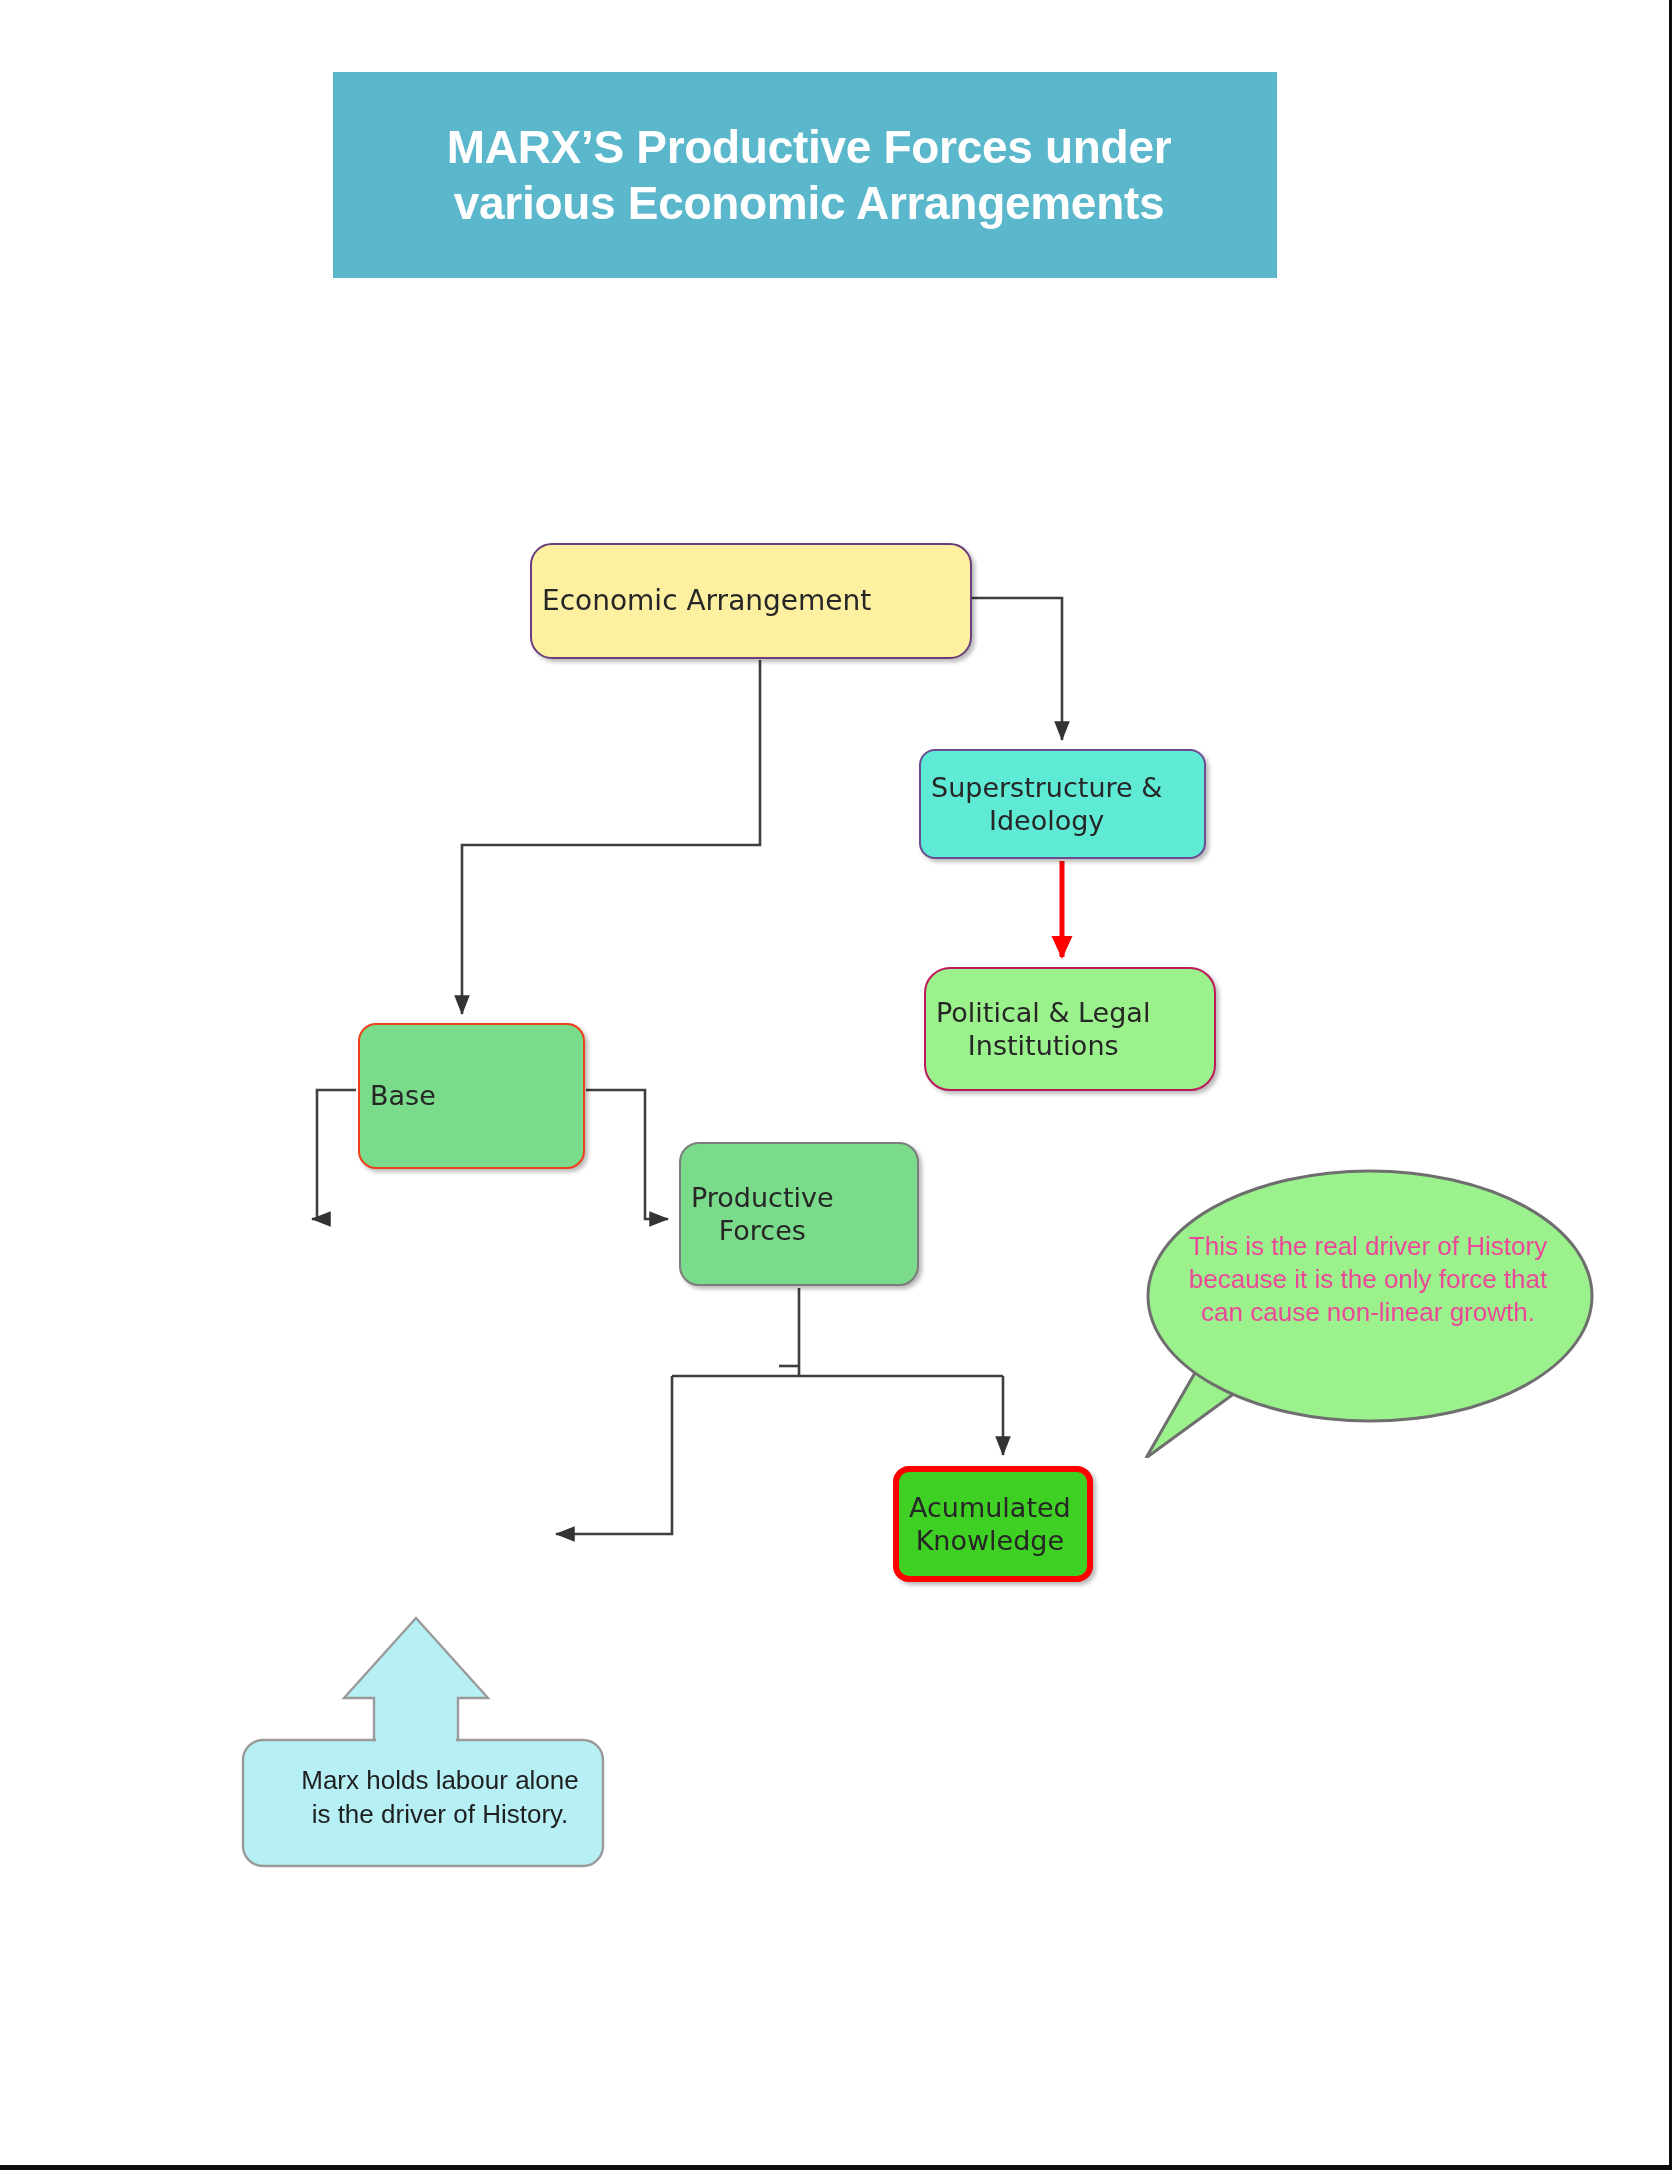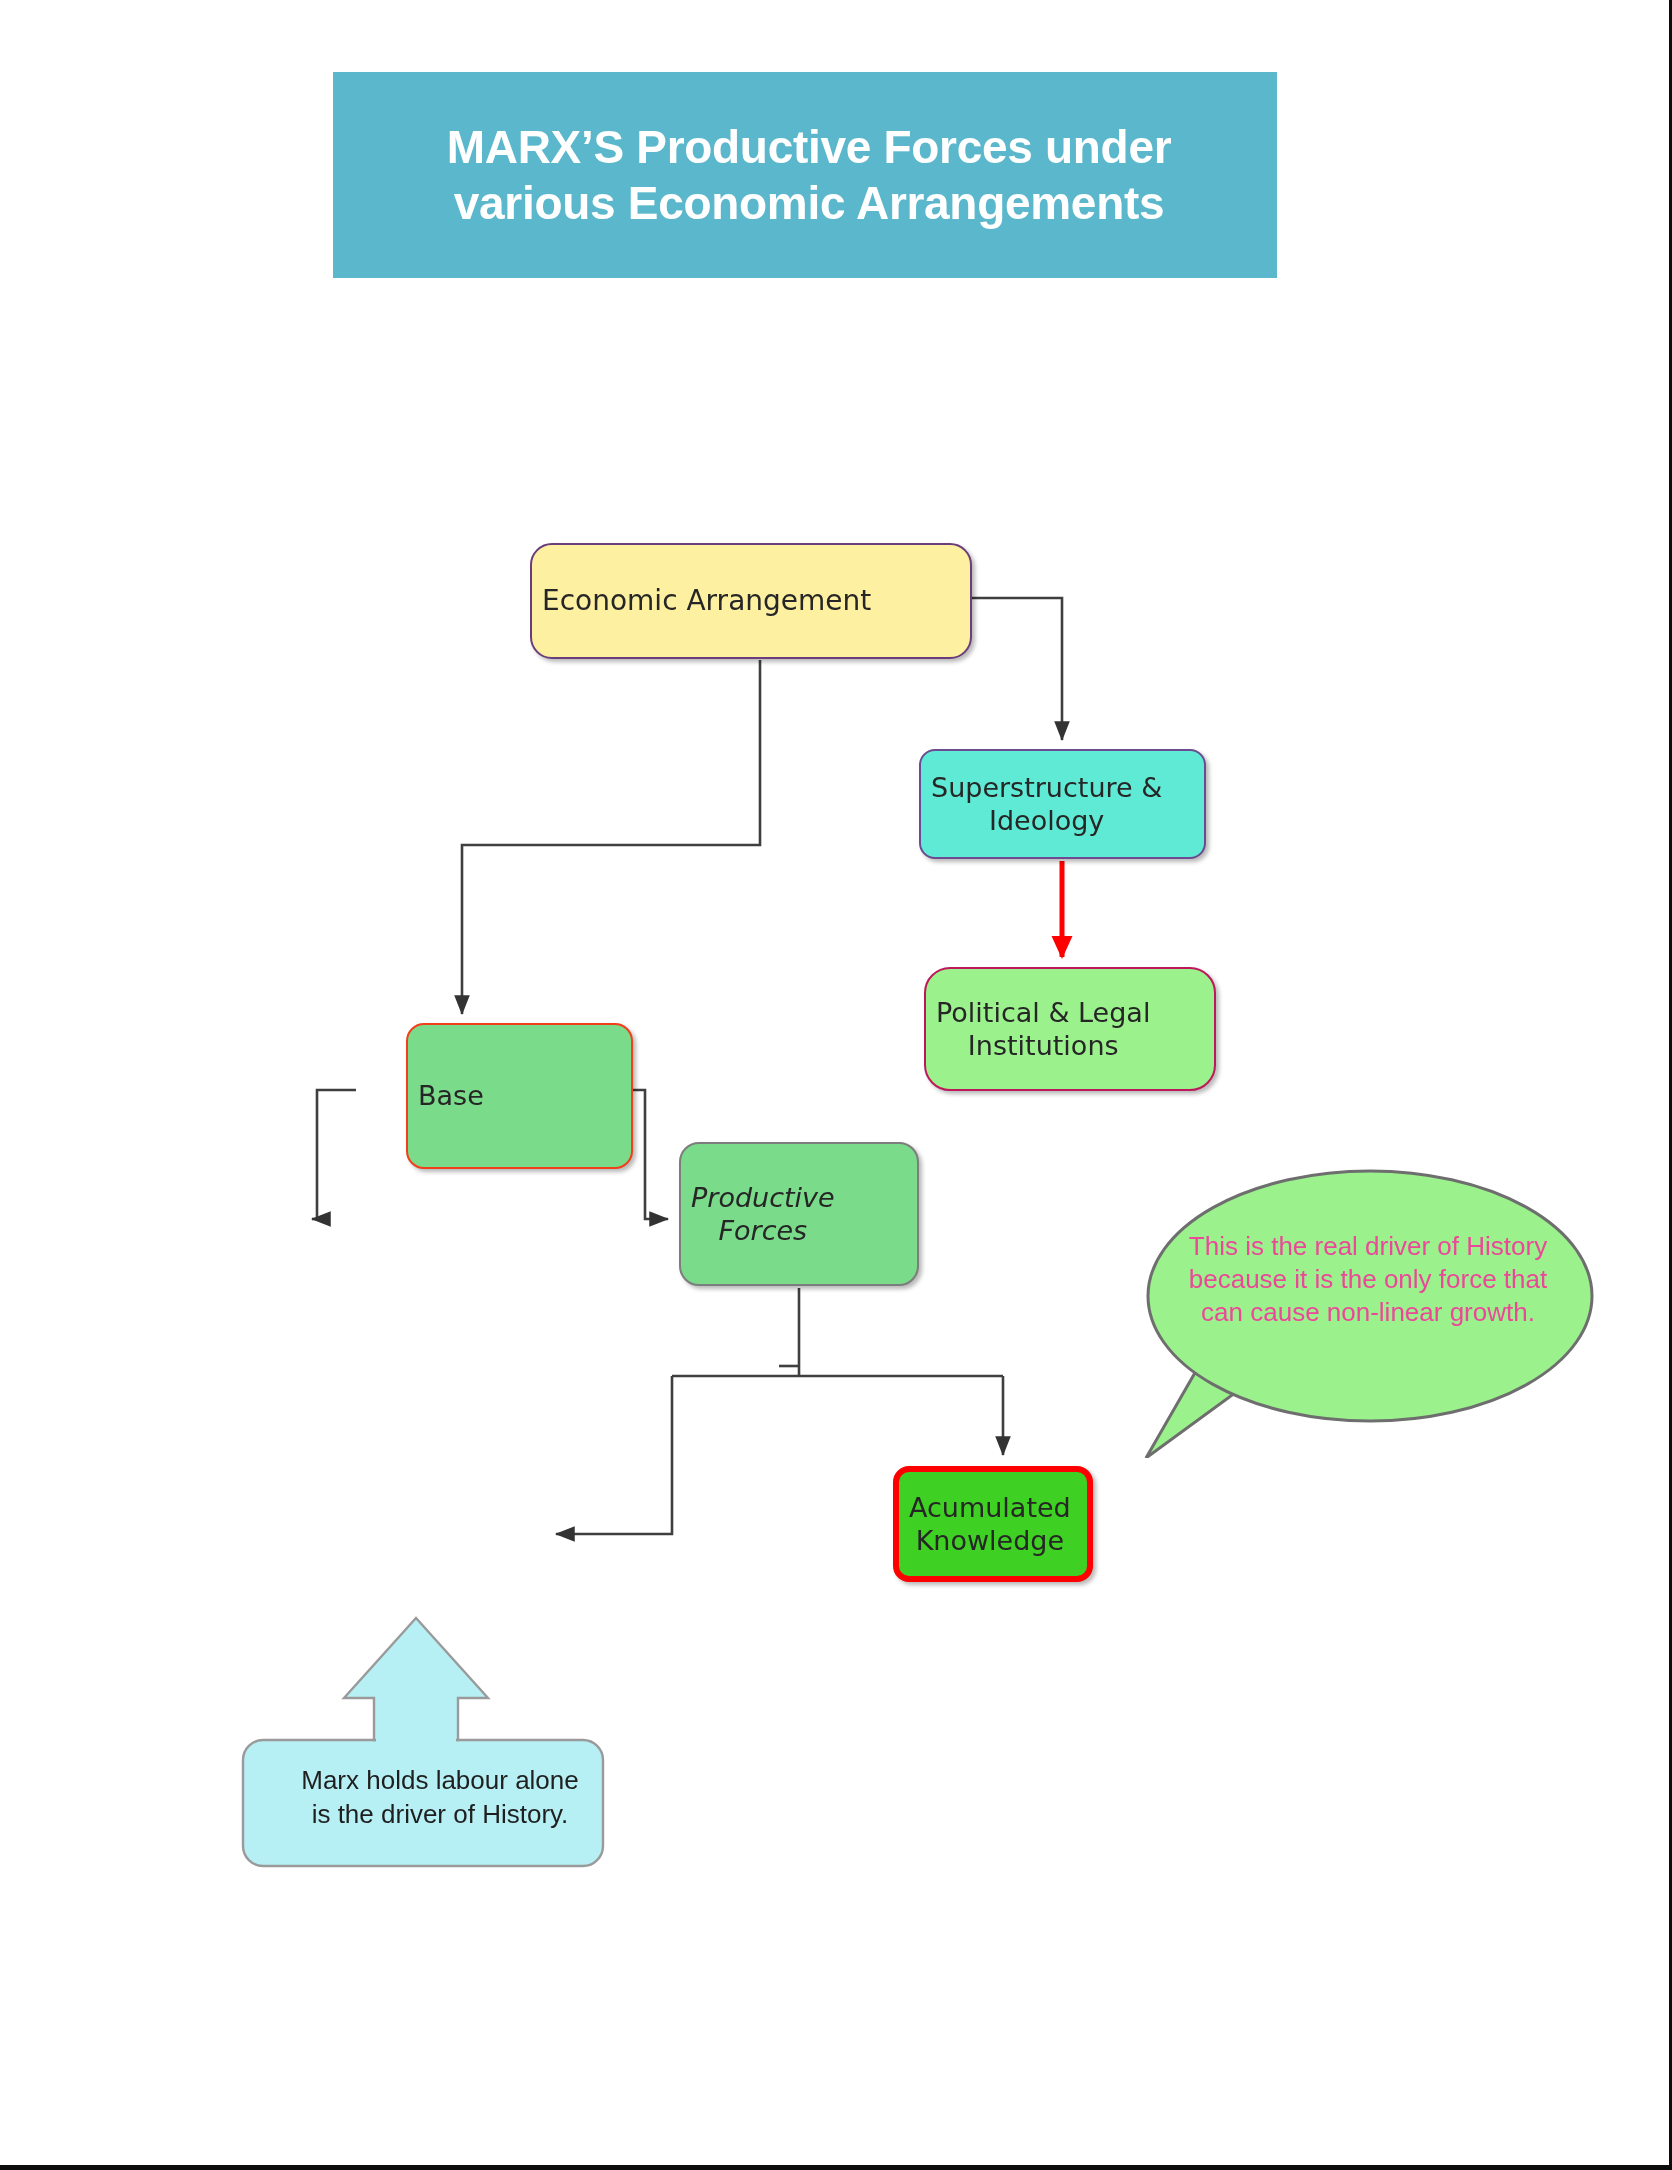--- a/index.html
+++ b/index.html
@@ -82,34 +82,32 @@
     left: 924px; top: 967px; width: 292px; height: 124px;
     background: #9bf28c;
     border: 2px solid #be185d;
     border-radius: 26px;
   }
   .n-base {
     left: 358px; top: 1023px; width: 227px; height: 146px;
     background: #7adb8a;
     border: 2px solid #f0401a;
     border-radius: 18px;
-    margin-left: 48px;
   }
   .n-econrel {
     left: 99px; top: 1167px; width: 208px; height: 104px;
     background: #9bf28c;
     border: 2px solid #8a8a8a;
     border-radius: 16px;
   }
   .n-prodforces {
     left: 679px; top: 1142px; width: 240px; height: 144px;
     background: #7adb8a;
     border: 2px solid #7d7d7d;
     border-radius: 20px;
-    font-style: italic;
   }
   .n-labour {
     left: 344px; top: 1476px; width: 197px; height: 116px;
     background: #86cfef;
     border: 2px solid #8e8e8e;
     border-radius: 18px;
   }
   .n-knowledge {
     left: 893px; top: 1466px; width: 200px; height: 116px;
     background: #3ed022;

